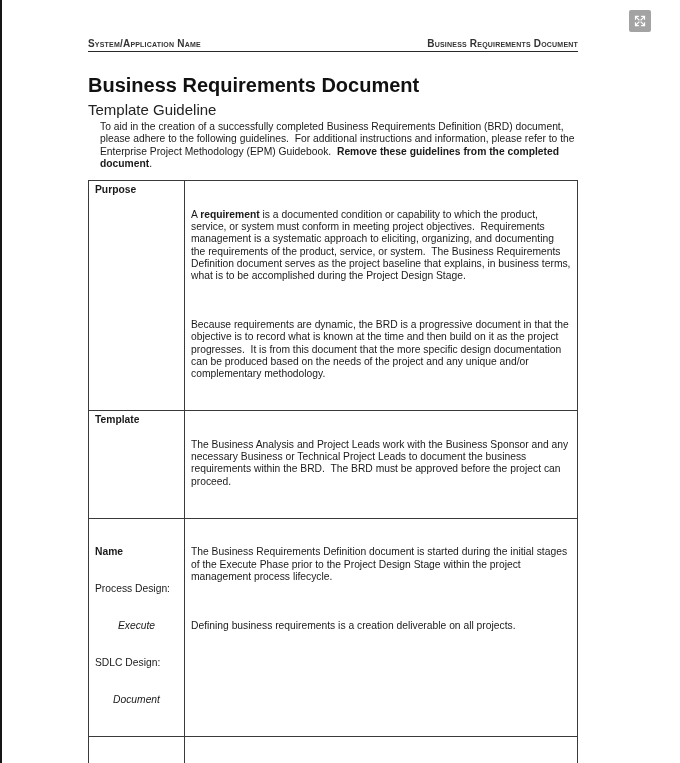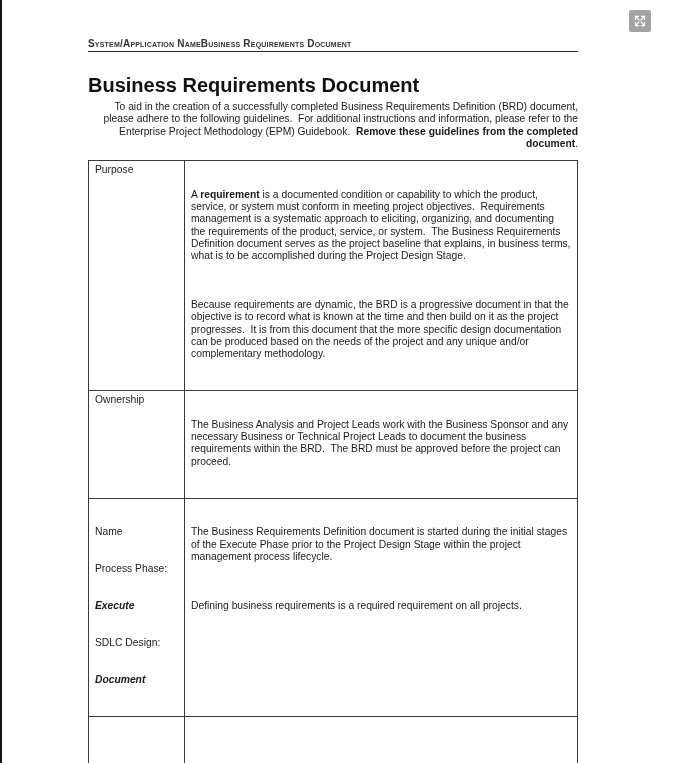--- a/index.html
+++ b/index.html
@@ -13,44 +13,44 @@
   .expand-btn {
     position:absolute; top:10px; right:29px; width:22px; height:22px;
     background:var(--icon-bg,#a3a3a3); border:none; border-radius:2px; padding:0; cursor:pointer;
     display:flex; align-items:center; justify-content:center;
   }
   .expand-btn svg { display:block; }
 
   .content { position:absolute; left:88px; top:0; width:490px; }
 
   .running-header {
-    display:flex; align-items:flex-end;
+    display:flex; justify-content:space-between; align-items:flex-end;
     padding-top:38px; padding-bottom:2px; border-bottom:1.2px solid #2a2a2a;
     font-variant:small-caps; font-weight:bold; font-size:10px; letter-spacing:0.2px; color:#333;
   }
 
   h1.doc-title { font-size:20px; font-weight:bold; margin:22px 0 4px 0; color:#111; }
   h2.doc-subtitle { font-size:15px; font-weight:normal; margin:0 0 3px 0; color:#222; }
 
   .body-text { font-size:10.3px; line-height:12.3px; white-space:pre-wrap; }
   p { margin:0 0 12px 0; }
   p:last-child { margin-bottom:0; }
-  .intro { margin:0 0 10px 12px;text-align:right; }
+  .intro { margin:0 0 10px 12px; }
 
   table.guide {
     width:100%; border-collapse:collapse; table-layout:fixed;
     font-size:10.3px; line-height:12.3px;
   }
   table.guide td {
     border:1.2px solid #3a3a3a; vertical-align:top; padding:3px 6px 5px 6px;
     white-space:pre-wrap;
   }
   td.label-cell { font-weight:normal; }
-  .lbl-bold { font-weight:normal; }
-  .lbl-bi { font-weight:bold; font-style:italic; }
+  .lbl-bold { font-weight:bold; }
+  .lbl-bi { font-weight:normal; font-style:italic;text-align:center; }
 </style>
 </head>
 <body>
 
 <div class="page-edge"></div>
 
 <button class="expand-btn" title="">
   <svg width="16" height="16" viewBox="0 0 22 22">
     <g stroke="#ffffff" stroke-width="1.7" fill="none" stroke-linecap="square">
       <path d="M9.5 9.5 L5 5 M4.8 8.6 L4.8 4.8 L8.6 4.8"></path>
@@ -62,56 +62,57 @@
 </button>
 
 <div class="content">
 
   <div class="running-header">
     <span>System/Application Name</span>
     <span>Business Requirements Document</span>
   </div>
 
   <h1 class="doc-title">Business Requirements Document</h1>
+  <h2 class="doc-subtitle">Template Guideline</h2>
 
   <p class="body-text intro"><span>To aid in the creation of a successfully completed Business Requirements Definition (BRD) document, please adhere to the following guidelines.  For additional instructions and information, please refer to the Enterprise Project Methodology (EPM) Guidebook.  </span><b>Remove these guidelines from the completed document</b><span>.</span></p>
 
   <table class="guide">
     <colgroup>
         <col style="width:96px">
         <col>
       </colgroup>
     <tbody>
 
       <tr>
         <td class="label-cell"><span class="lbl-bold">Purpose</span></td>
         <td>
           <p class="body-text"><span>A </span><b>requirement</b><span> is a documented condition or capability to which the product, service, or system must conform in meeting project objectives.  Requirements management is a systematic approach to eliciting, organizing, and documenting the requirements of the product, service, or system.  The Business Requirements Definition document serves as the project baseline that explains, in business terms, what is to be accomplished during the Project Design Stage.</span></p>
           <p class="body-text">Because requirements are dynamic, the BRD is a progressive document in that the objective is to record what is known at the time and then build on it as the project progresses.  It is from this document that the more specific design documentation can be produced based on the needs of the project and any unique and/or complementary methodology.</p>
         </td>
       </tr>
 
       <tr>
-        <td class="label-cell"><span class="lbl-bold">Ownership</span></td>
+        <td class="label-cell"><span class="lbl-bold">Template</span></td>
         <td>
           <p class="body-text">The Business Analysis and Project Leads work with the Business Sponsor and any necessary Business or Technical Project Leads to document the business requirements within the BRD.  The BRD must be approved before the project can proceed.</p>
         </td>
       </tr>
 
       <tr>
         <td class="label-cell">
           <div class="lbl-bold">Name</div>
-          <div>Process Phase:</div>
+          <div>Process Design:</div>
           <div class="lbl-bi">Execute</div>
           <div>SDLC Design:</div>
           <div class="lbl-bi">Document</div>
         </td>
         <td>
           <p class="body-text">The Business Requirements Definition document is started during the initial stages of the Execute Phase prior to the Project Design Stage within the project management process lifecycle.</p>
-          <p class="body-text">Defining business requirements is a required requirement on all projects.</p>
+          <p class="body-text">Defining business requirements is a creation deliverable on all projects.</p>
         </td>
       </tr>
 
       <tr>
         <td class="label-cell">
           
           
         </td>
         <td>
           

